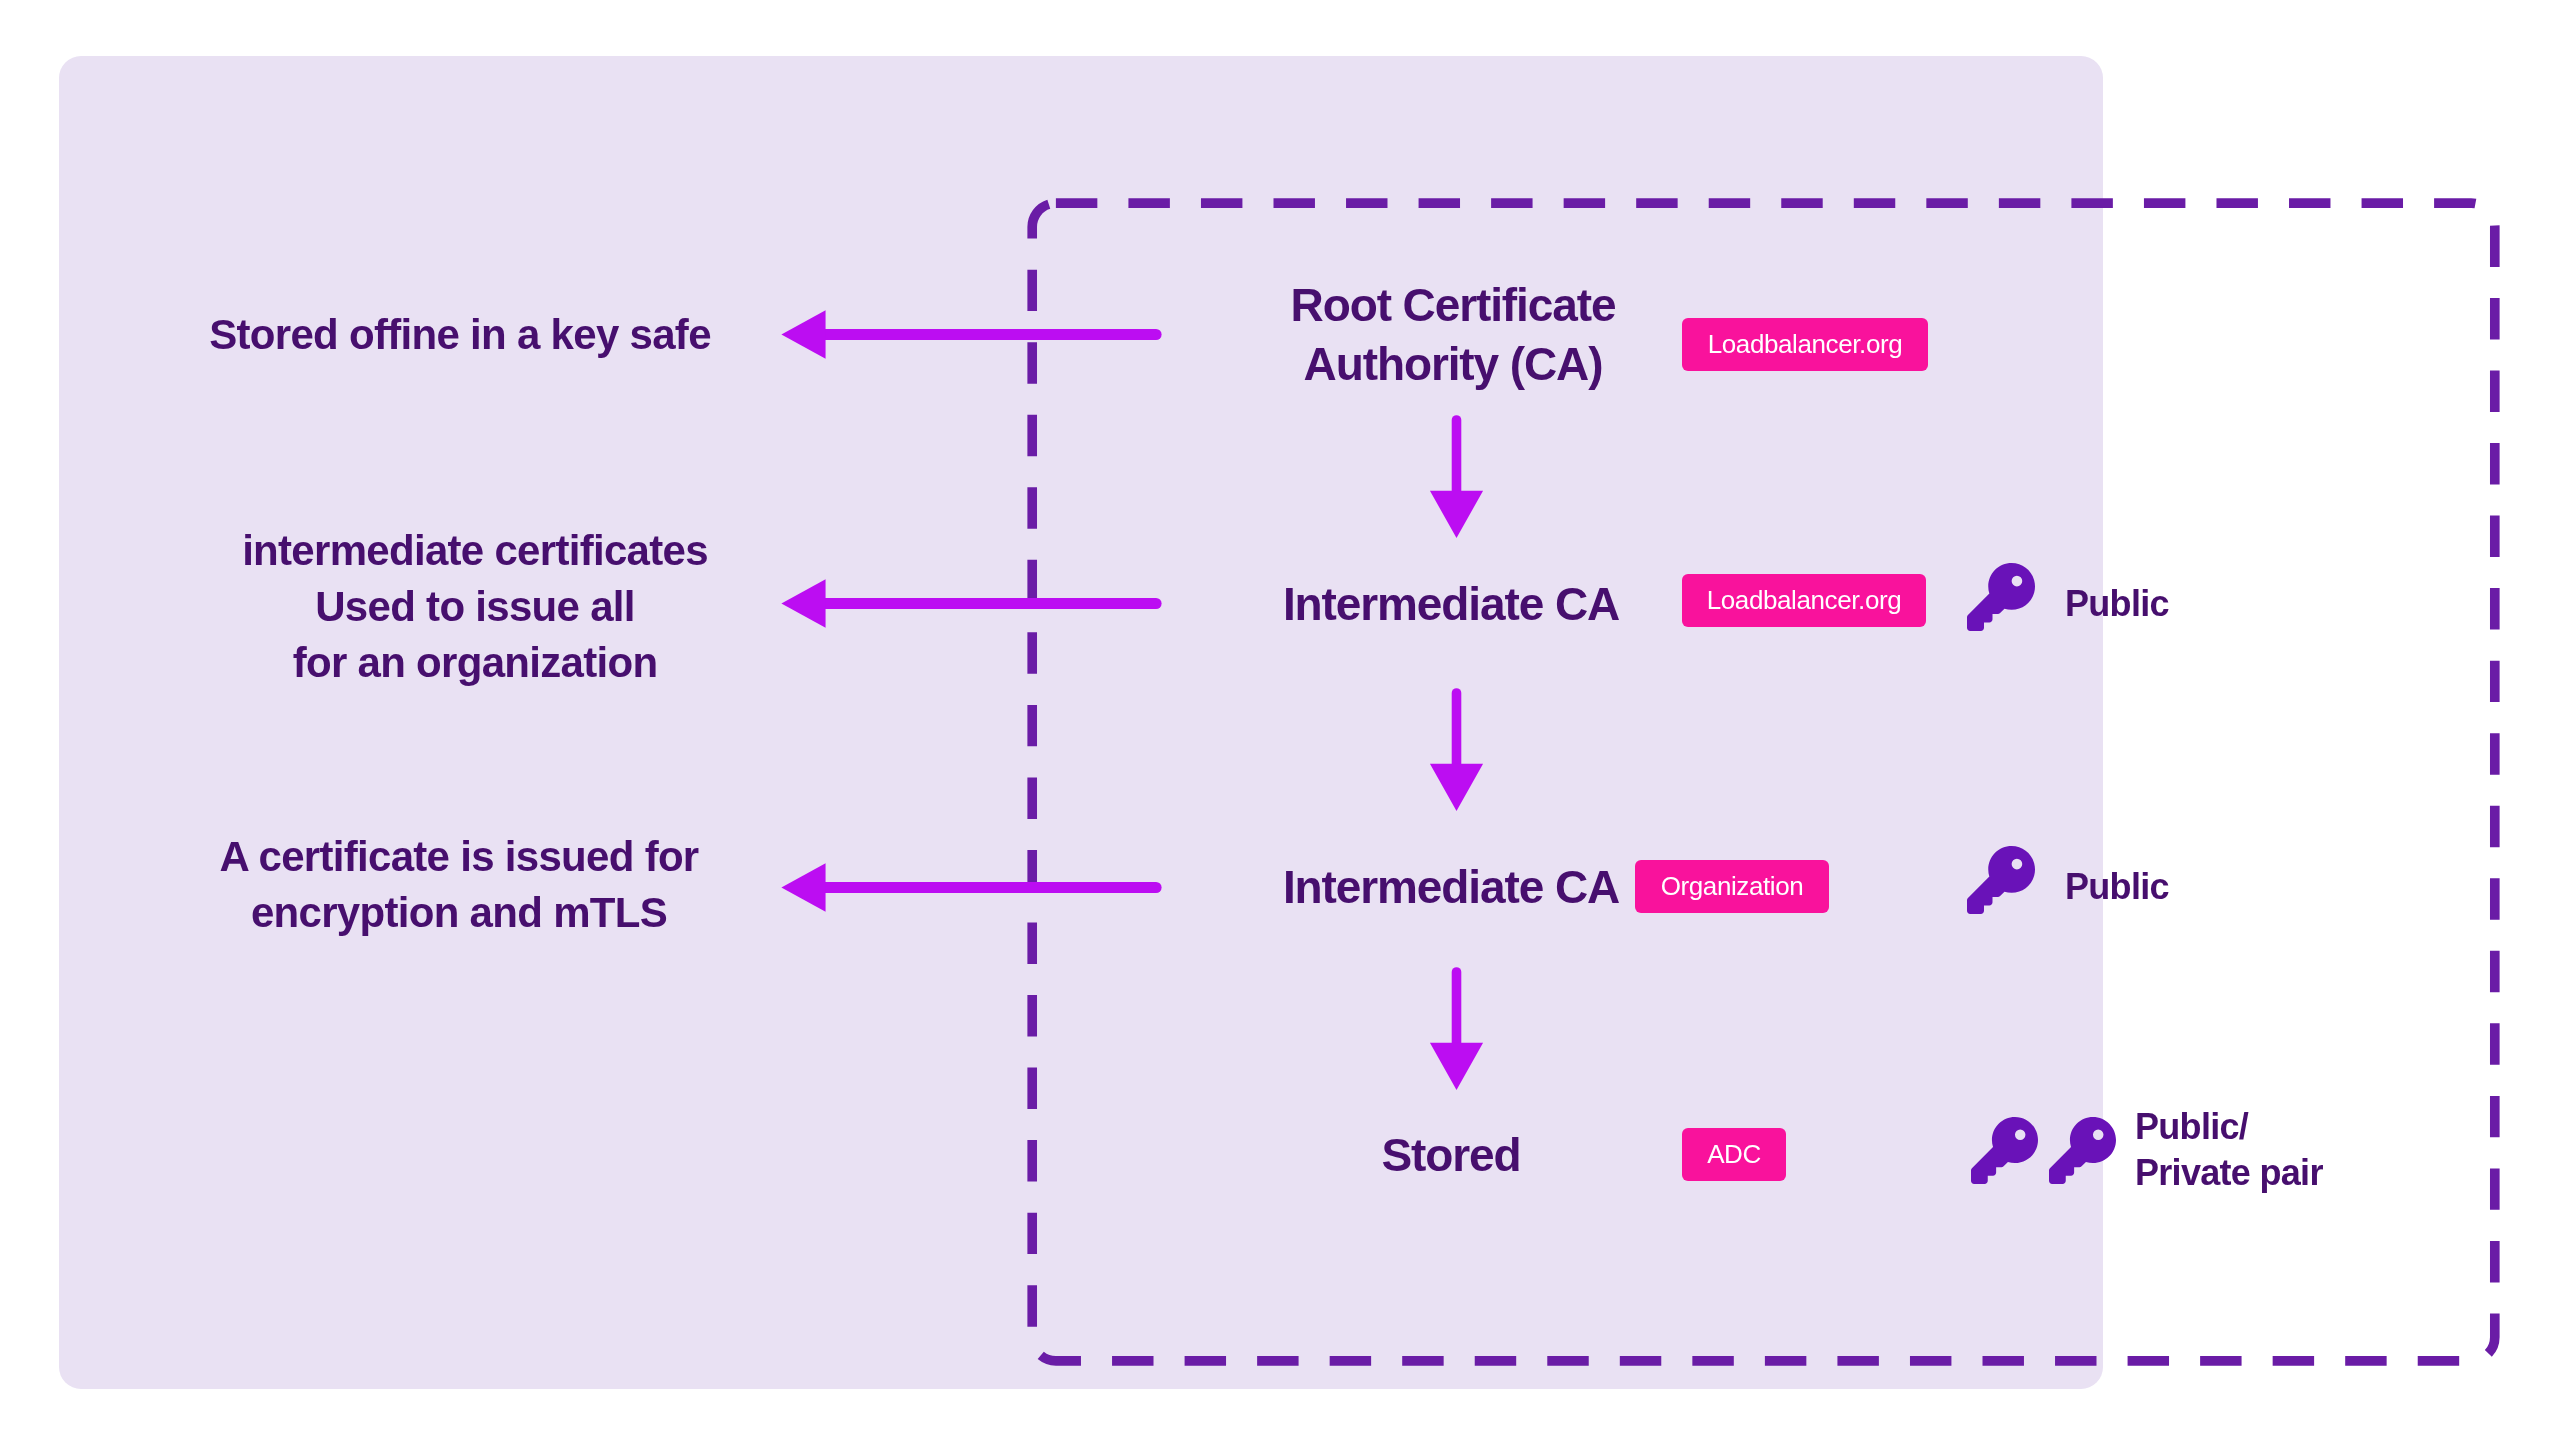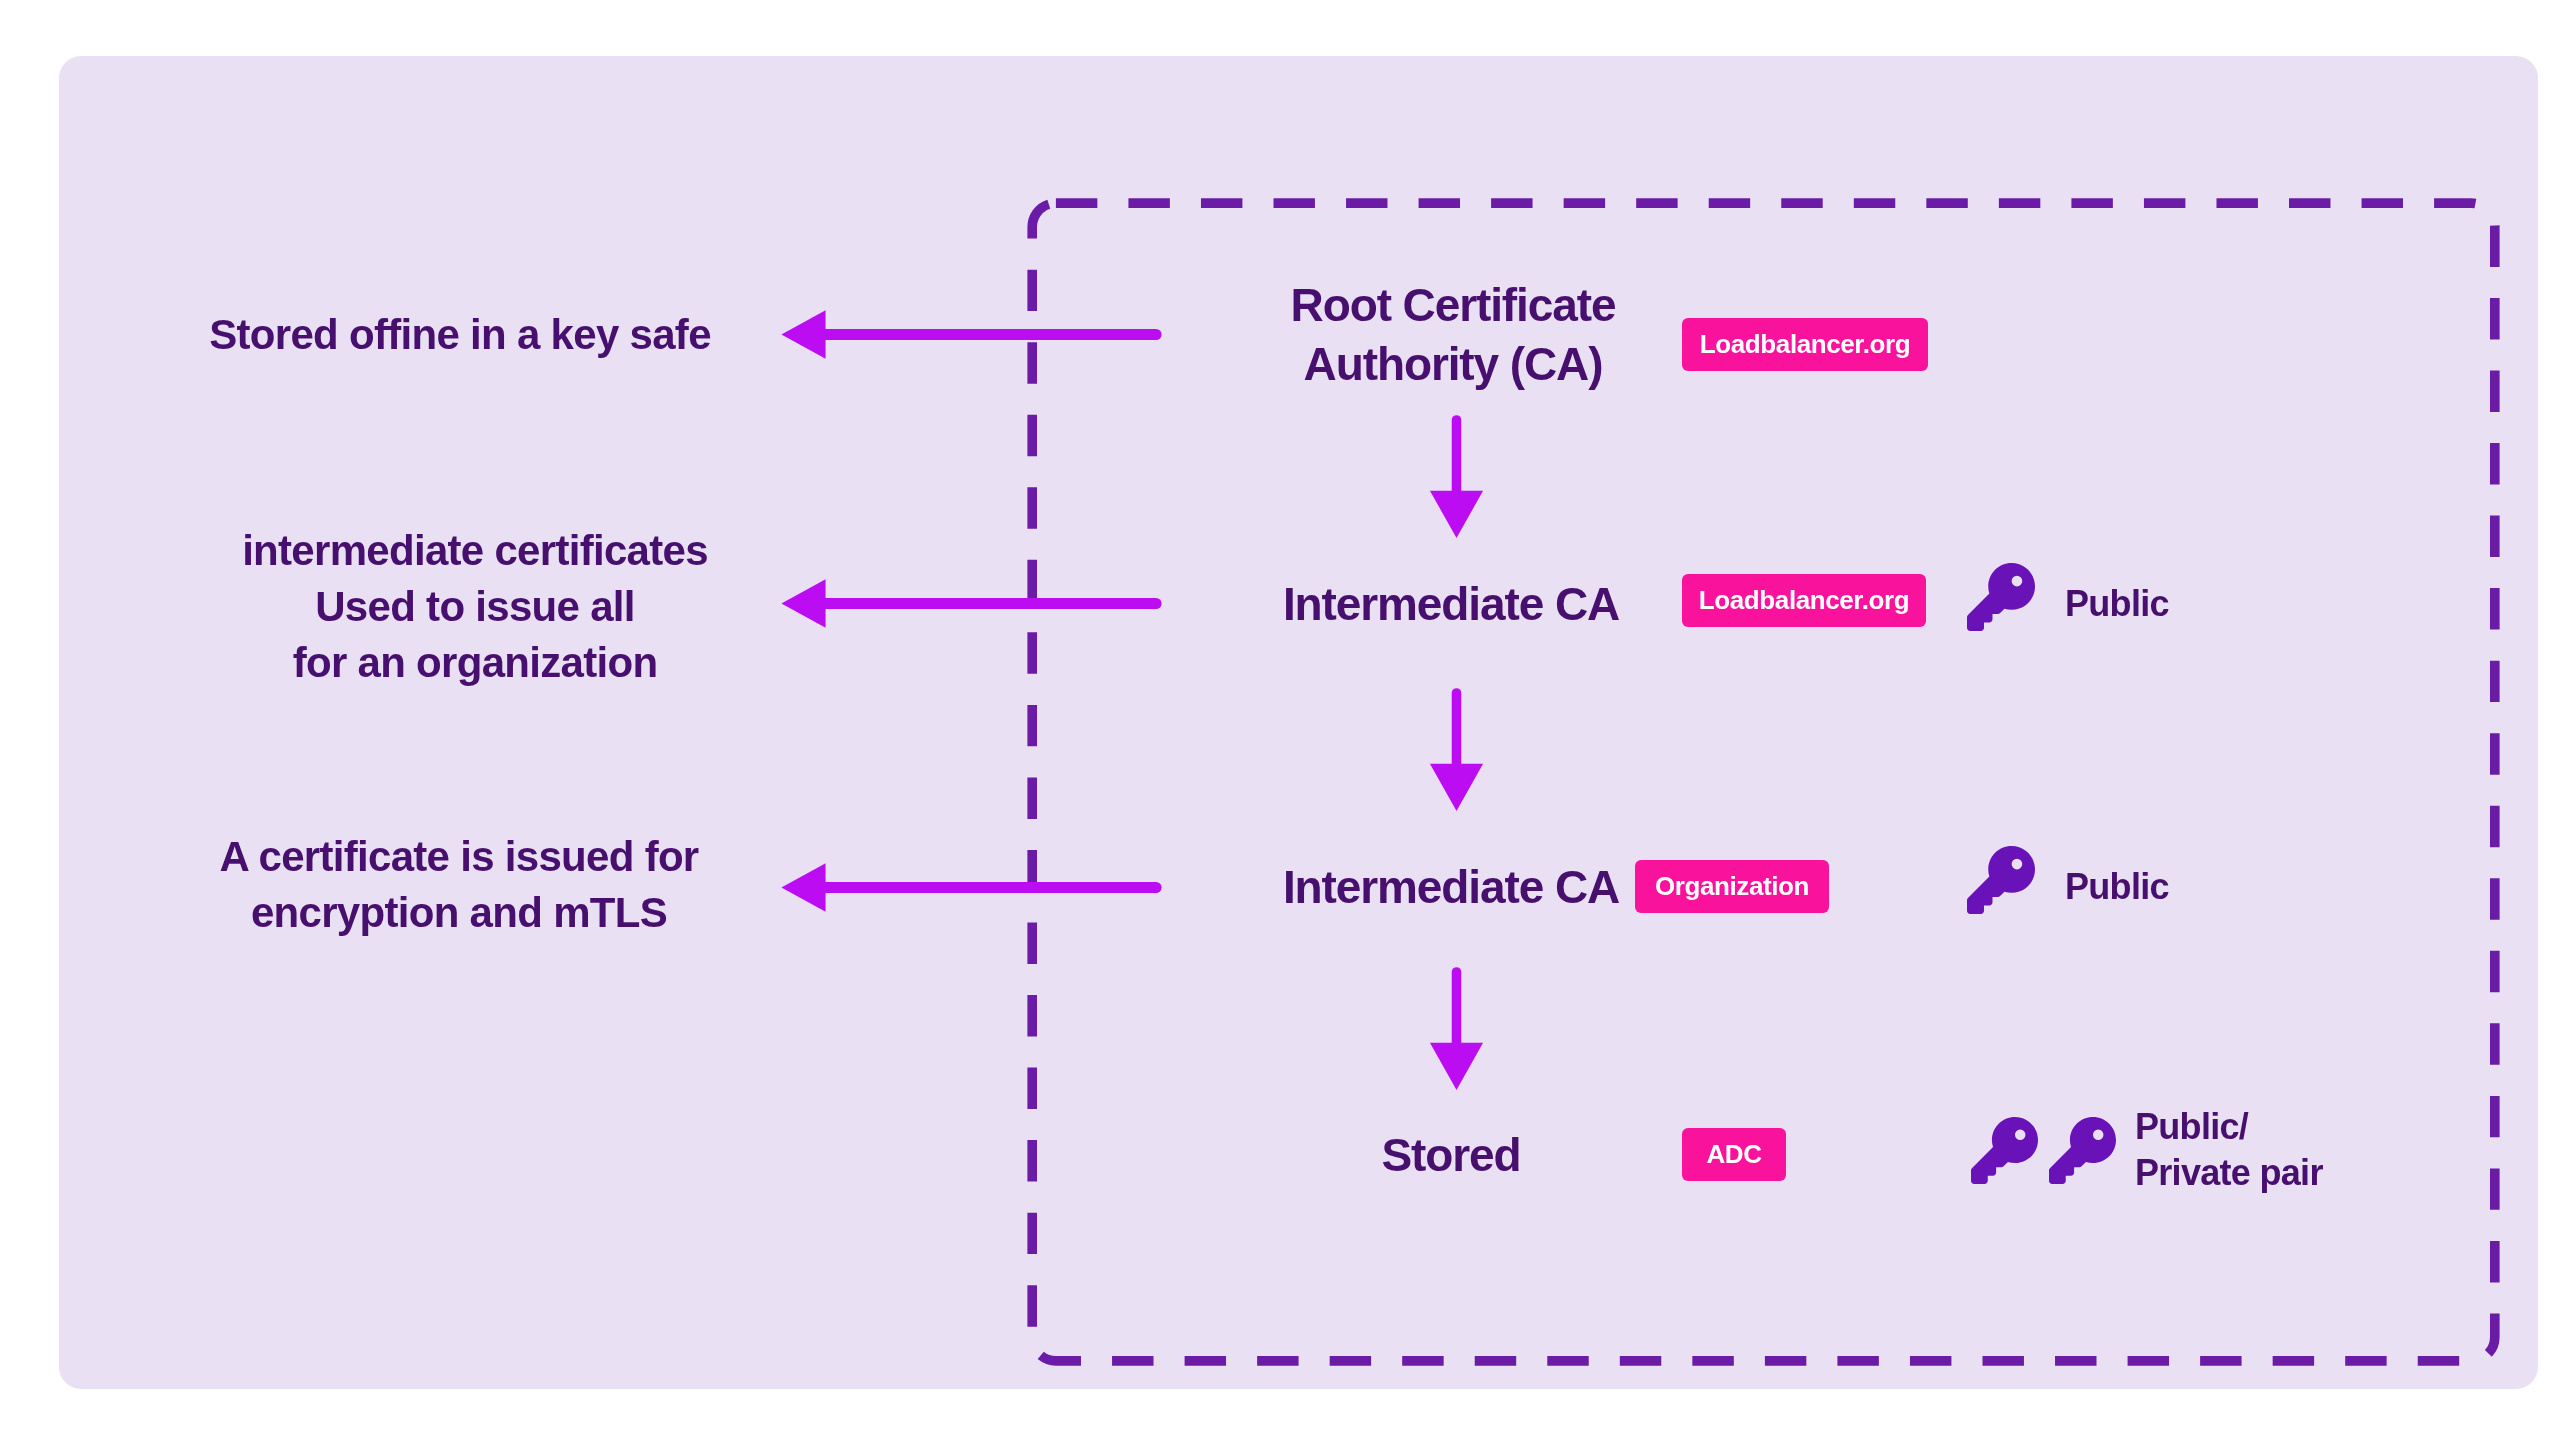--- a/index.html
+++ b/index.html
@@ -15,21 +15,21 @@
   *{margin:0;padding:0;box-sizing:border-box;}
   html,body{width:2576px;height:1440px;overflow:hidden;}
   body{
     background:var(--page_bg);
     font-family:"Liberation Sans", sans-serif;
     position:relative;
   }
   .panel{
     position:absolute;
     left:59px; top:56px;
-    width:2479px; height:1333px;
+    width:2044px; height:1333px;
     background:var(--panel_bg);
     border-radius:22px;
   }
   .dashed-box{
     position:absolute;
     left:968px; top:142px;
   }
   .annot{
     position:absolute;
     transform:translate(-50%,-50%);
@@ -54,21 +54,21 @@
   }
   .badge{
     position:absolute;
     display:flex;
     align-items:center;
     justify-content:center;
     background:var(--badge);
     color:var(--badge_text);
     border-radius:6px;
     font-size:26px;
-    font-weight:700;
+    font-weight:400;
     letter-spacing:-0.4px;
     white-space:nowrap;
   }
   .key{
     position:absolute;
   }
   .key-label{
     position:absolute;
     transform:translateY(-50%);
     color:var(--text);

